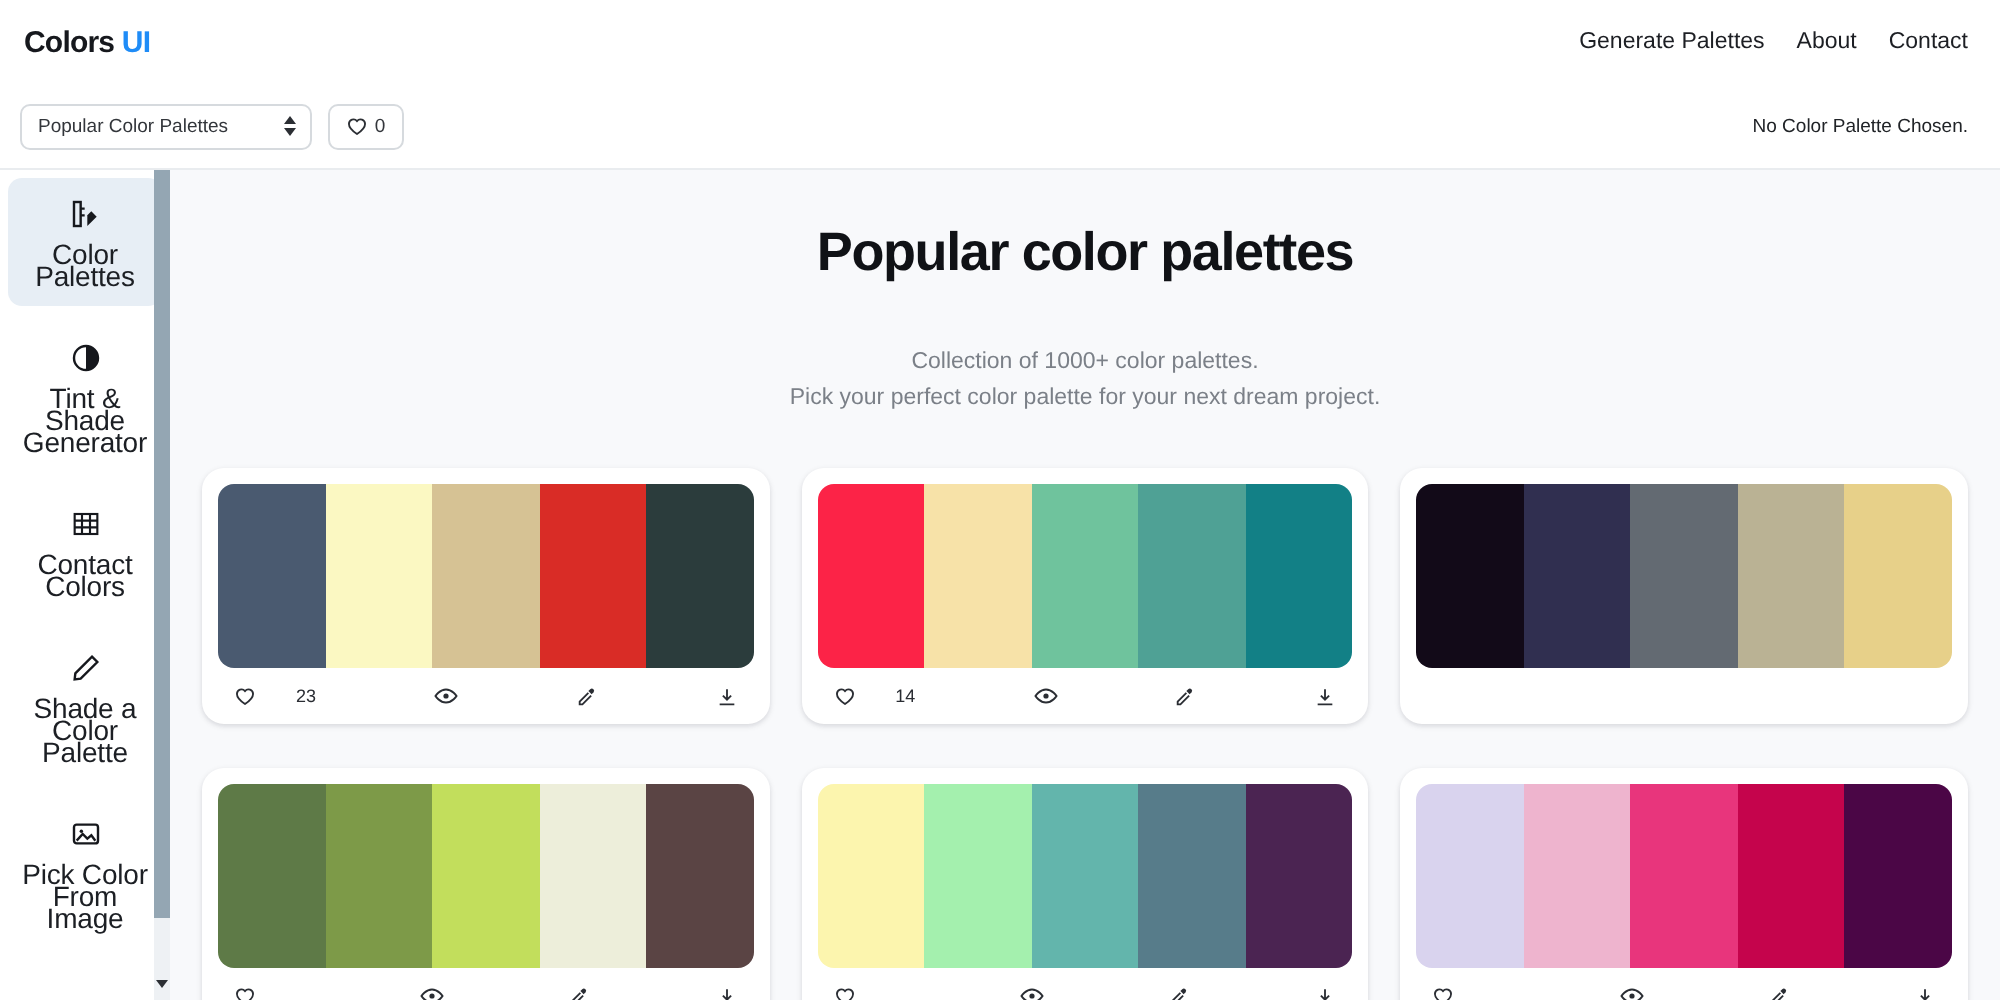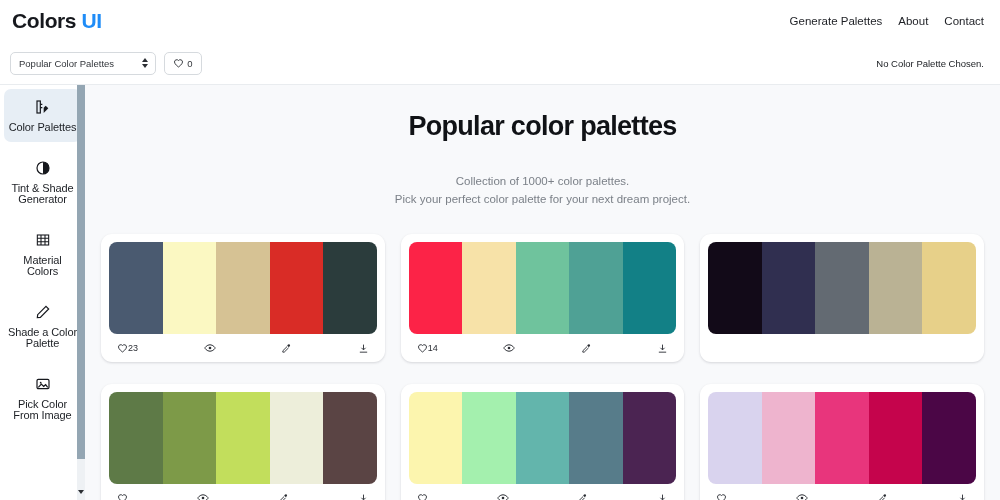--- a/index.html
+++ b/index.html
@@ -11,21 +11,21 @@
     color: #16181d;
   }
 
   
   .topbar {
     height: 42px;
     display: flex; align-items: center; justify-content: space-between;
     padding: 0 16px 0 12px;
     background: #ffffff;
   }
-  .logo { font-size: 21px; font-weight: bold; letter-spacing: -0.4px; }
+  .logo { font-size: 15px; font-weight: bold; letter-spacing: -0.4px; }
   .logo .ui { color: #1f8cf7; }
   .nav { display: flex; align-items: center; gap: 16px; }
   .nav a {
     font-size: 11.5px; color: #1d1f24; text-decoration: none;
   }
 
   
   .toolbar {
     height: 43px;
     display: flex; align-items: center; justify-content: space-between;
@@ -83,21 +83,21 @@
     width: 77px;
     padding: 10px 3px 9px 3px;
     margin: 0 auto 8px auto;
     border-radius: 7px;
     display: flex; flex-direction: column; align-items: center; gap: 7px;
     text-align: center;
   }
   .side-item.active { background: #e7eef5; }
   .side-item .ico { width: 16px; height: 16px; display:block; }
   .side-item .lbl {
-    font-size: 11px; line-height: 11px; color: #1c1f24; letter-spacing: -0.1px;
+    font-size: 14px; line-height: 11px; color: #1c1f24; letter-spacing: -0.1px;
   }
 
   
   .sb-scroll {
     position: absolute; top: 0; right: 0;
     width: 8px; height: 100%;
     background: #eef1f4;
   }
   .sb-thumb {
     position: absolute; top: 0; left: 0;
@@ -152,21 +152,21 @@
     height: 92px;
     border-radius: 8px;
     overflow: hidden;
   }
   .swatch { flex: 1 1 0; }
   .card-actions {
     height: 28px;
     display: flex; align-items: center; justify-content: space-between;
     padding: 0 8px;
   }
-  .act { display: flex; align-items: center; gap: 0; }
+  .act { display: flex; align-items: center; gap: 20px; }
   .act .cnt { font-size: 9px; color: #2a2d33; }
   .act svg { display: block; }
 </style>
 </head>
 <body>
 
 <div class="topbar">
   <div class="logo">
     <span>Colors</span>
     <span class="ui">UI</span>
@@ -217,21 +217,21 @@
       </svg>
       <span class="lbl">Tint &amp; Shade Generator</span>
     </div>
 
 
     <div class="side-item">
       <svg class="ico" viewBox="0 0 24 24" fill="none" stroke="#16181d" stroke-width="1.6">
         <rect x="3.5" y="4.5" width="17" height="15"></rect>
         <path d="M3.5 9.5h17M3.5 14.5h17M9 4.5v15M15 4.5v15"></path>
       </svg>
-      <span class="lbl">Material Colors</span>
+      <span class="lbl">Contact Colors</span>
     </div>
 
     <div class="side-item">
       <svg class="ico" viewBox="0 0 24 24" fill="none" stroke="#16181d" stroke-width="1.8">
         <path d="M16.5 3.5l4 4L8 20l-4.5.5L4 16z"></path>
       </svg>
       <span class="lbl">Shade a Color Palette</span>
     </div>
 
     <div class="side-item">

